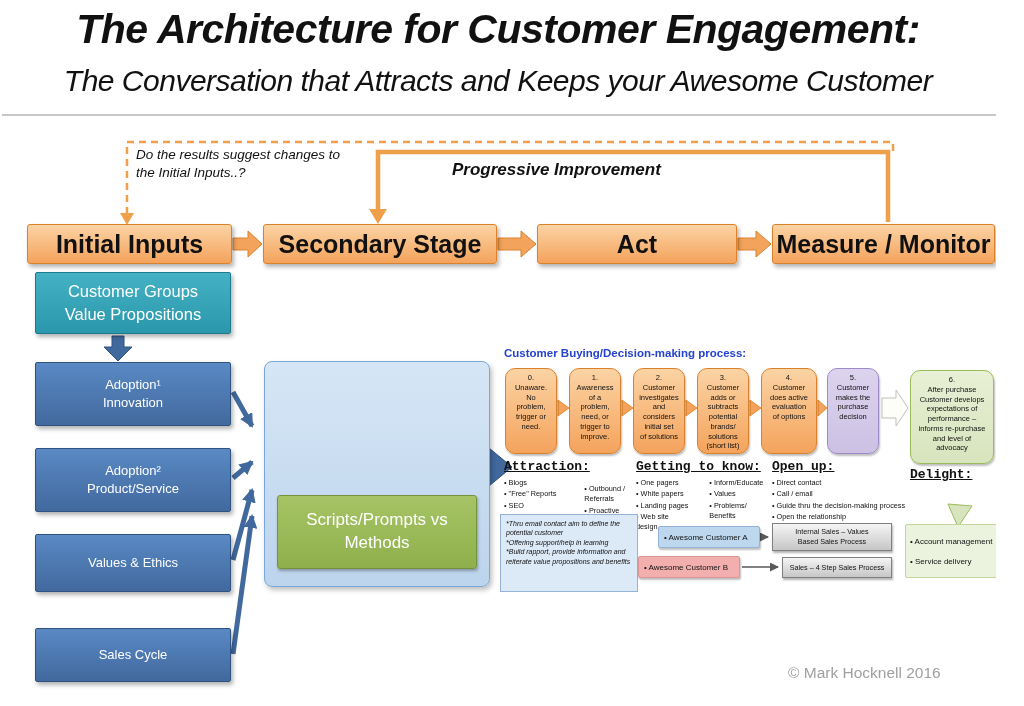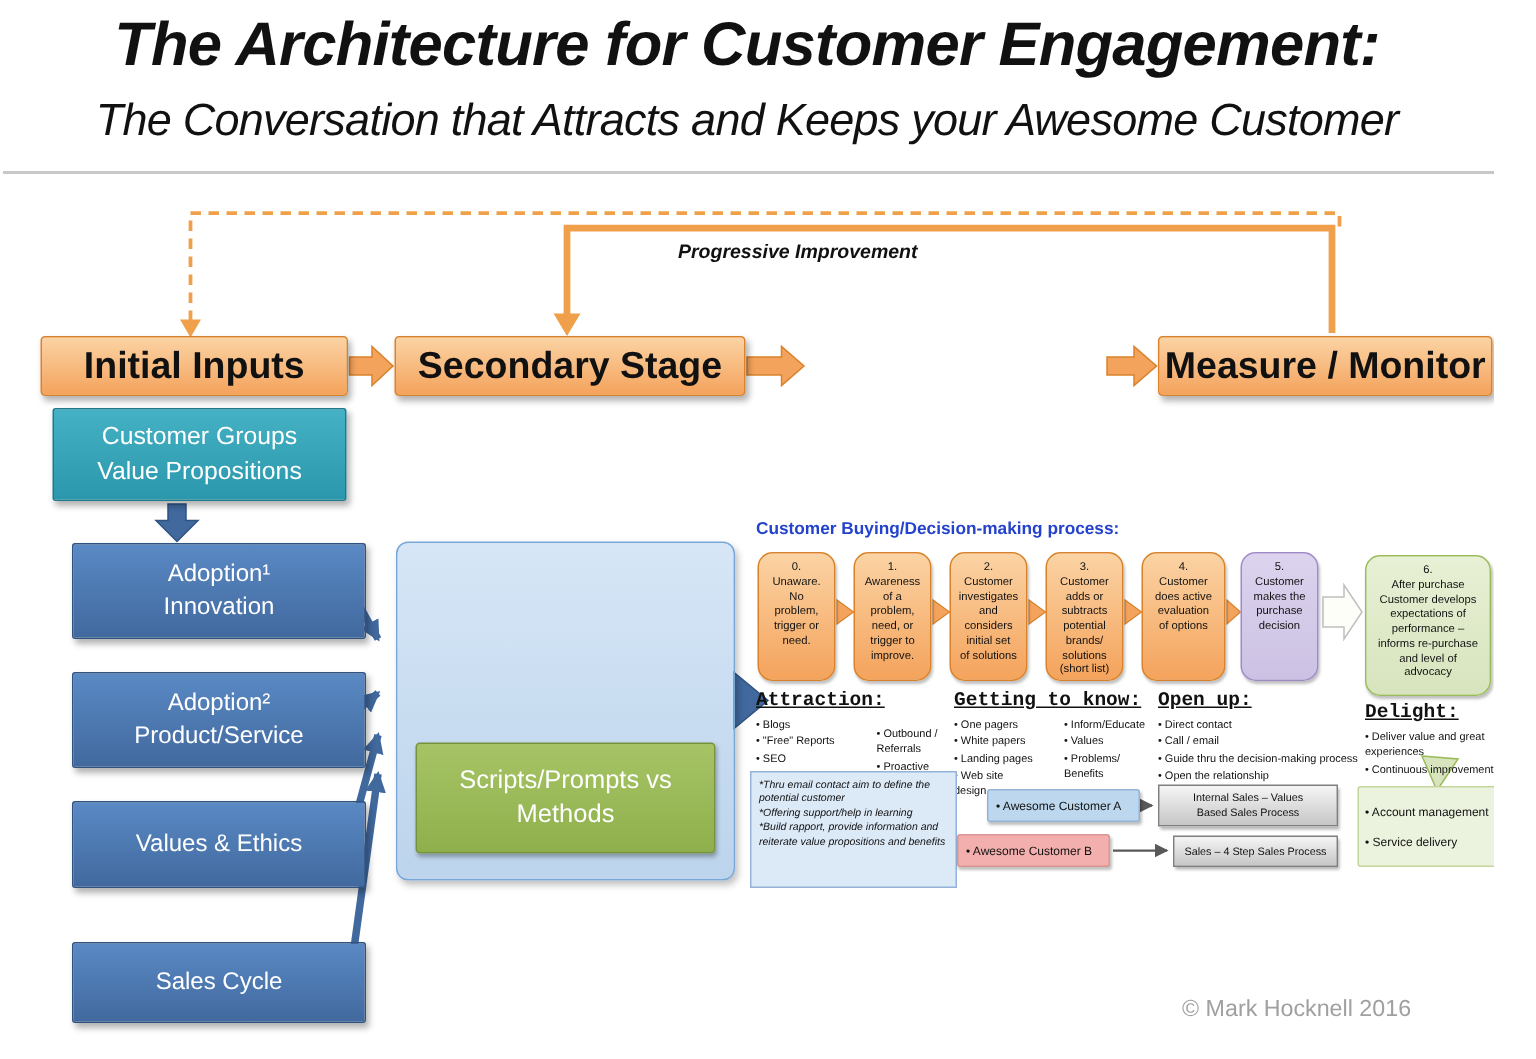--- a/index.html
+++ b/index.html
@@ -22,36 +22,36 @@
   .overlay{ position:absolute; top:0; left:0; pointer-events:none; }
 
   .title{ position:absolute; top:6px; left:0; width:100%; text-align:center;
           font-style:italic; font-weight:600; font-size:41px; letter-spacing:-0.5px; }
   .subtitle{ position:absolute; top:64px; left:0; width:100%; text-align:center;
           font-style:italic; font-weight:500; font-size:30px; letter-spacing:-0.5px; }
   .rule{ position:absolute; top:114px; left:2px; width:1020px; height:2px; background:#C8C8C8; }
 
   .loop-question{ position:absolute; left:136px; top:146px; font-size:13.5px; font-style:italic;
           white-space:pre-line; line-height:1.3; }
-  .loop-progressive{ position:absolute; left:452px; top:160px; font-size:13px; font-style:italic; font-weight:600; }
+  .loop-progressive{ position:absolute; left:452px; top:160px; font-size:17px; font-style:italic; font-weight:600; }
 
   .stage{ position:absolute; top:224px; height:40px; display:flex; align-items:center; justify-content:center;
           font-size:25px; font-weight:600;
           background:linear-gradient(180deg,var(--orange-fill-top),var(--orange-fill-bottom));
           border:1.5px solid var(--orange-border); border-radius:3px; box-shadow:2px 3px 4px rgba(0,0,0,.3); }
 
   .teal-box{ position:absolute; left:35px; top:272px; width:196px; height:62px;
           background:linear-gradient(180deg,var(--teal-fill-top),var(--teal-fill-bottom));
           border:1.5px solid var(--teal-border); border-radius:2px; color:#fff; font-size:16.5px;
           display:flex; align-items:center; justify-content:center; text-align:center;
           white-space:pre-line; line-height:1.4; box-shadow:2px 3px 4px rgba(0,0,0,.3); }
 
-  .input-box{ position:absolute; left:48px; width:196px;
+  .input-box{ position:absolute; left:35px; width:196px;
           background:linear-gradient(180deg,var(--blue-fill-top),var(--blue-fill-bottom));
-          border:1.5px solid var(--blue-border); border-radius:2px; color:#fff; font-size:16px;
+          border:1.5px solid var(--blue-border); border-radius:2px; color:#fff; font-size:13px;
           display:flex; align-items:center; justify-content:center; text-align:center;
           white-space:pre-line; line-height:1.35; box-shadow:2px 3px 4px rgba(0,0,0,.3); }
 
   .core-container{ position:absolute; left:264px; top:361px; width:226px; height:226px;
           background:linear-gradient(180deg,var(--container-fill-top),var(--container-fill-bottom));
           border:1.5px solid var(--container-border); border-radius:8px; box-shadow:2px 3px 5px rgba(0,0,0,.25); }
   .green-box{ position:absolute; left:277px; width:200px;
           background:linear-gradient(180deg,var(--green-fill-top),var(--green-fill-bottom));
           border:1.5px solid var(--green-border); border-radius:3px; color:#fff; font-size:17px;
           display:flex; align-items:center; justify-content:center; text-align:center;
@@ -152,24 +152,27 @@
     <polygon class="tri-green" points="948,504 972,506 958,527"></polygon>
 
     <line class="gline" x1="742" y1="537" x2="768" y2="537" marker-end="url(#mGray)"></line>
     <line class="gline" x1="742" y1="567" x2="778" y2="567" marker-end="url(#mGray)"></line>
   </svg>
 
   <div class="title">The Architecture for Customer Engagement:</div>
   <div class="subtitle">The Conversation that Attracts and Keeps your Awesome Customer</div>
   <div class="rule"></div>
 
+  <div class="loop-question">Do the results suggest changes to
+the Initial Inputs..?</div>
   <div class="loop-progressive">Progressive Improvement</div>
 
   <div class="stage" style="left:27px;width:205px">Initial Inputs</div>
   <div class="stage" style="left:263px;width:234px">Secondary Stage</div>
+  <div class="stage" style="left:537px;width:200px">Act</div>
   <div class="stage" style="left:772px;width:223px">Measure / Monitor</div>
 
   <div class="teal-box">Customer Groups
 Value Propositions</div>
 
   <div class="input-box" style="top:362px;height:64px">Adoption¹
 Innovation</div>
   <div class="input-box" style="top:448px;height:64px">Adoption²
 Product/Service</div>
   <div class="input-box" style="top:534px;height:58px">Values &amp; Ethics</div>
@@ -266,24 +269,20 @@
     <div class="col">
       <div class="bullet">• Direct contact</div>
       <div class="bullet">• Call / email</div>
       <div class="bullet">• Guide thru the decision-making process</div>
       <div class="bullet">• Open the relationship</div>
     </div>
   </div>
 
   <div class="sec" style="left:910px;top:466px;width:102px">
     <div class="hdr">Delight:</div>
-    <div class="col">
-      <div class="bullet">• Deliver value and great experiences</div>
-      <div class="bullet">• Continuous improvement</div>
-    </div>
   </div>
 
   <div class="note">*Thru email contact aim to define the potential customer
 *Offering support/help in learning
 *Build rapport, provide information and reiterate value propositions and benefits</div>
 
   <div class="cust cust-a">• Awesome Customer A</div>
   <div class="gray-box gray-a">Internal Sales – Values
 Based Sales Process</div>
 

